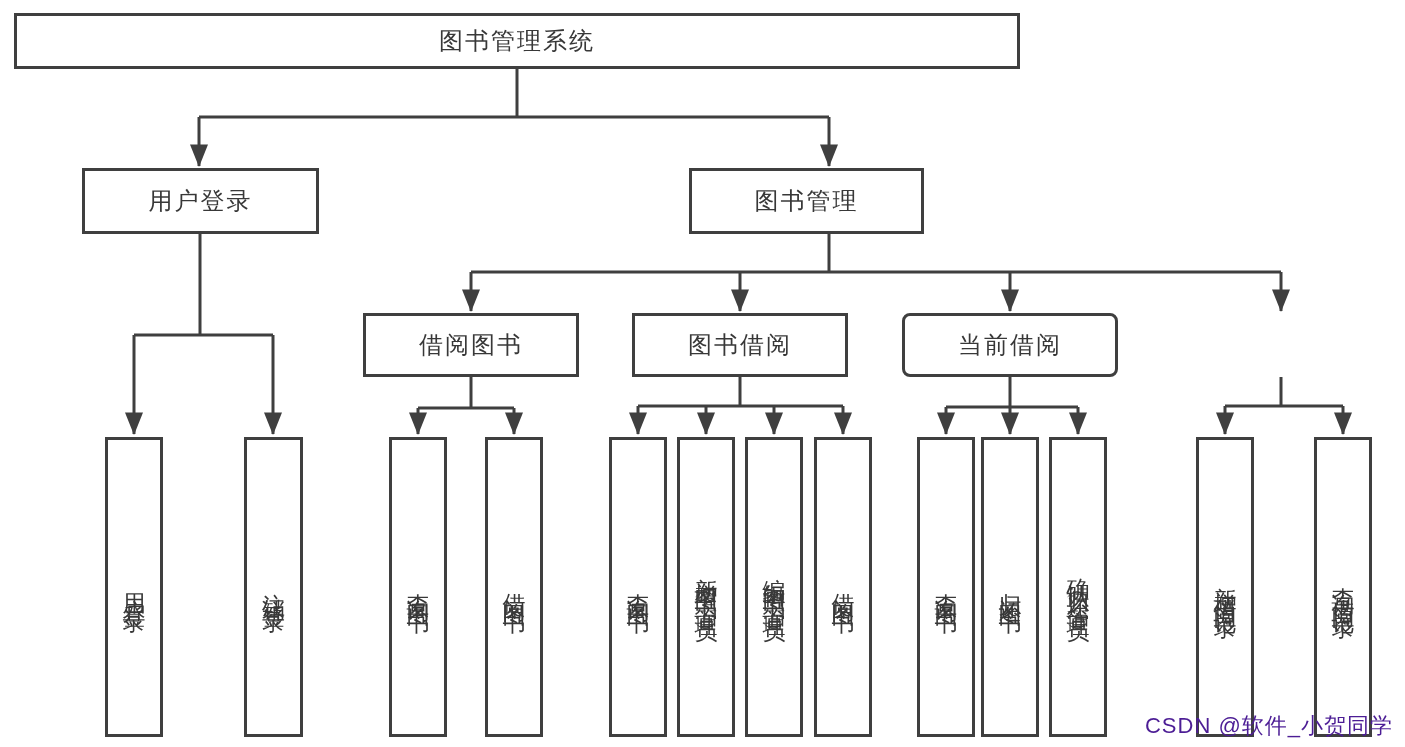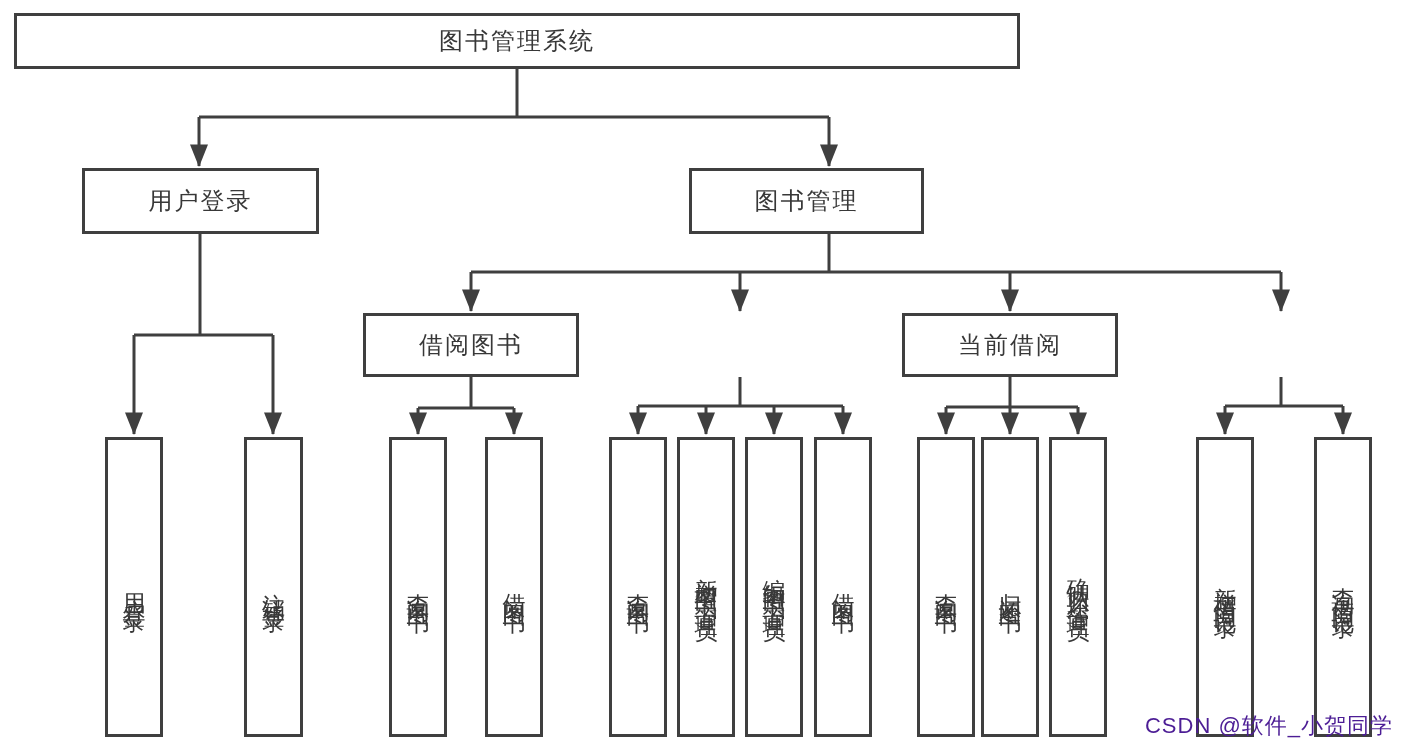--- a/index.html
+++ b/index.html
@@ -100,21 +100,22 @@
       <path d="M1343 406 V434" marker-end="url(#arrow)"></path>
     </g>
   </svg>
 
   <div class="node hnode" style="left:14px; top:13px; width:1006px; height:56px;">图书管理系统</div>
 
   <div class="node hnode" style="left:82px; top:168px; width:237px; height:66px;">用户登录</div>
   <div class="node hnode" style="left:689px; top:168px; width:235px; height:66px;">图书管理</div>
 
   <div class="node hnode" style="left:363px; top:313px; width:216px; height:64px;">借阅图书</div>
-  <div class="node hnode" style="left:902px; top:313px; width:216px; height:64px;">当前借阅</div>
+  <div class="node hnode" style="left:632px; top:313px; width:216px; height:64px;">图书借阅</div>
+  <div class="node hnode" style="left:902px; top:313px; width:216px; height:64px;border-radius:8px;">当前借阅</div>
 
   <div class="node vnode" style="left:105px; top:437px; width:58px; height:300px;">用户登录</div>
   <div class="node vnode" style="left:244px; top:437px; width:59px; height:300px;">注销登录</div>
 
   <div class="node vnode" style="left:389px; top:437px; width:58px; height:300px;">查询图书</div>
   <div class="node vnode" style="left:485px; top:437px; width:58px; height:300px;">借阅图书</div>
 
   <div class="node vnode" style="left:609px; top:437px; width:58px; height:300px;">查询图书</div>
   <div class="node vnode" style="left:677px; top:437px; width:58px; height:300px;">新增图书（管理员）</div>
   <div class="node vnode" style="left:745px; top:437px; width:58px; height:300px;">编辑图书（管理员）</div>

